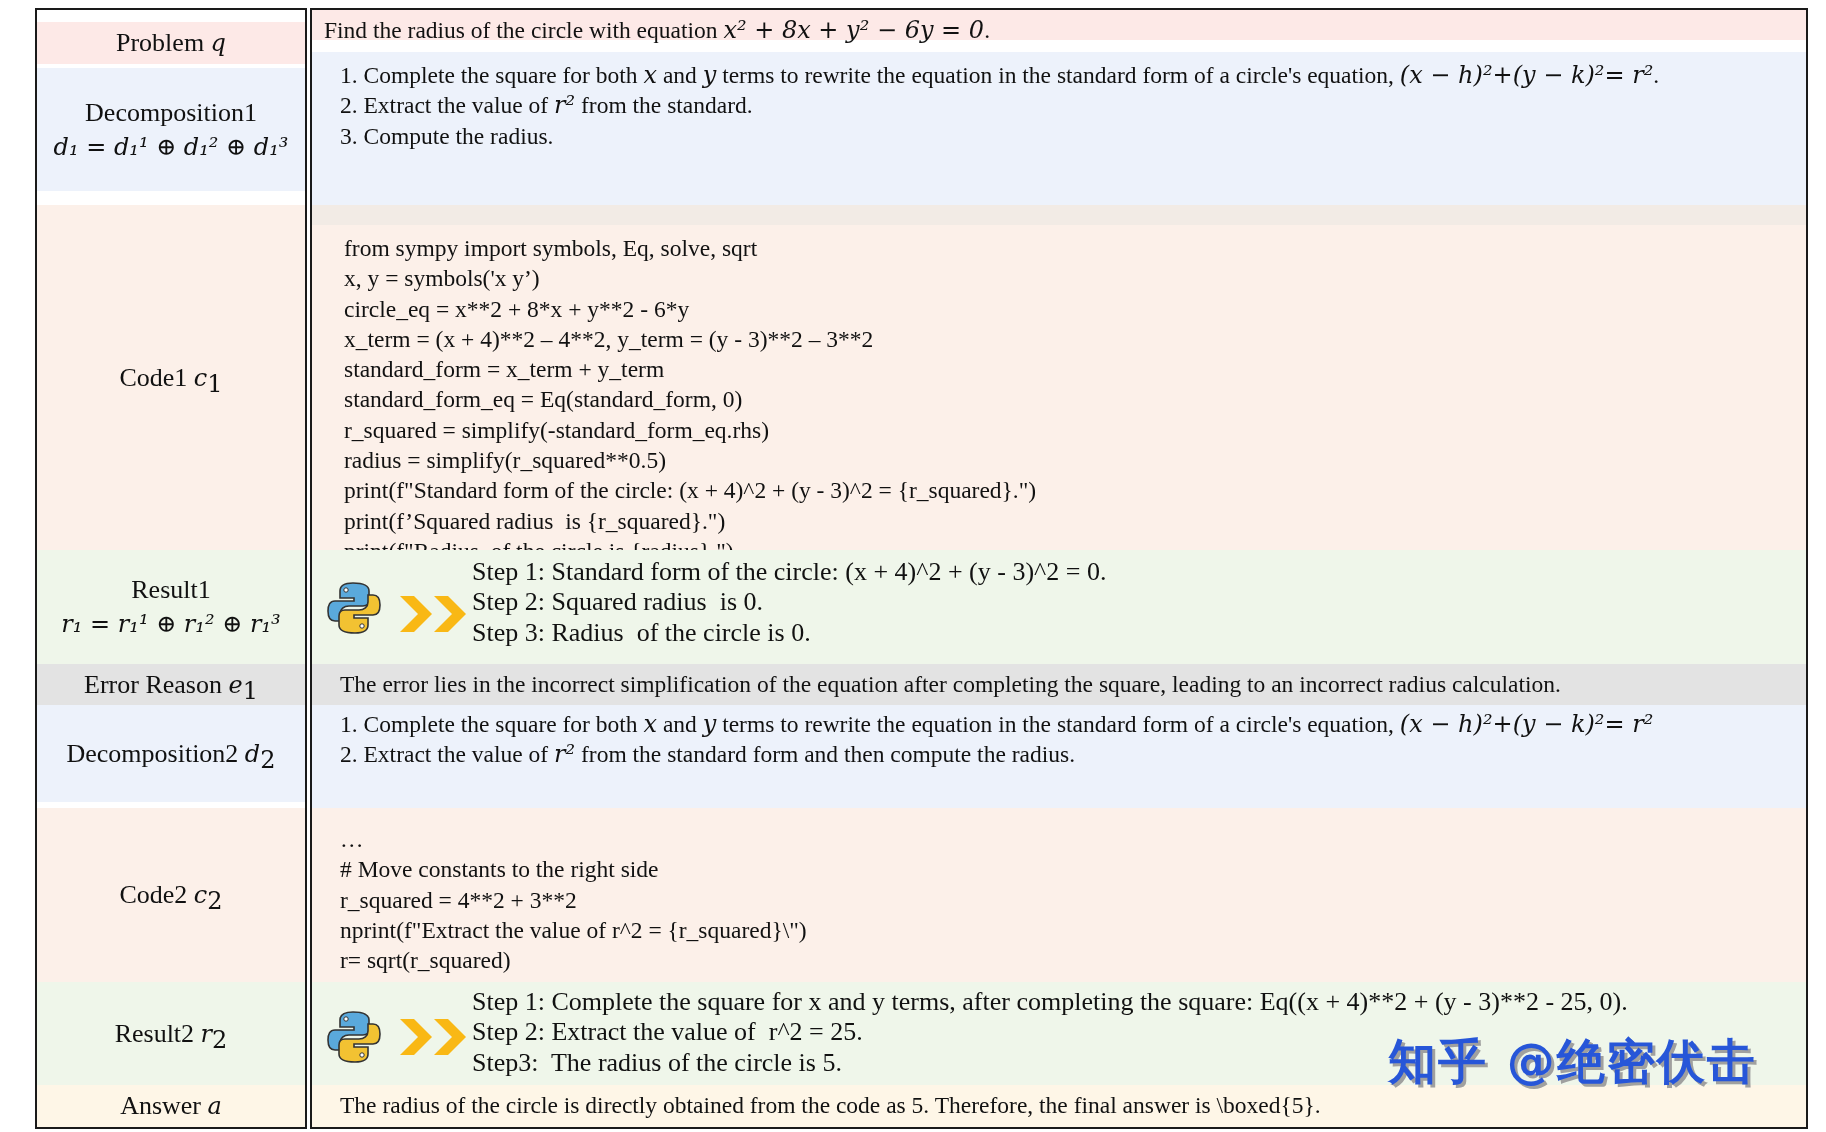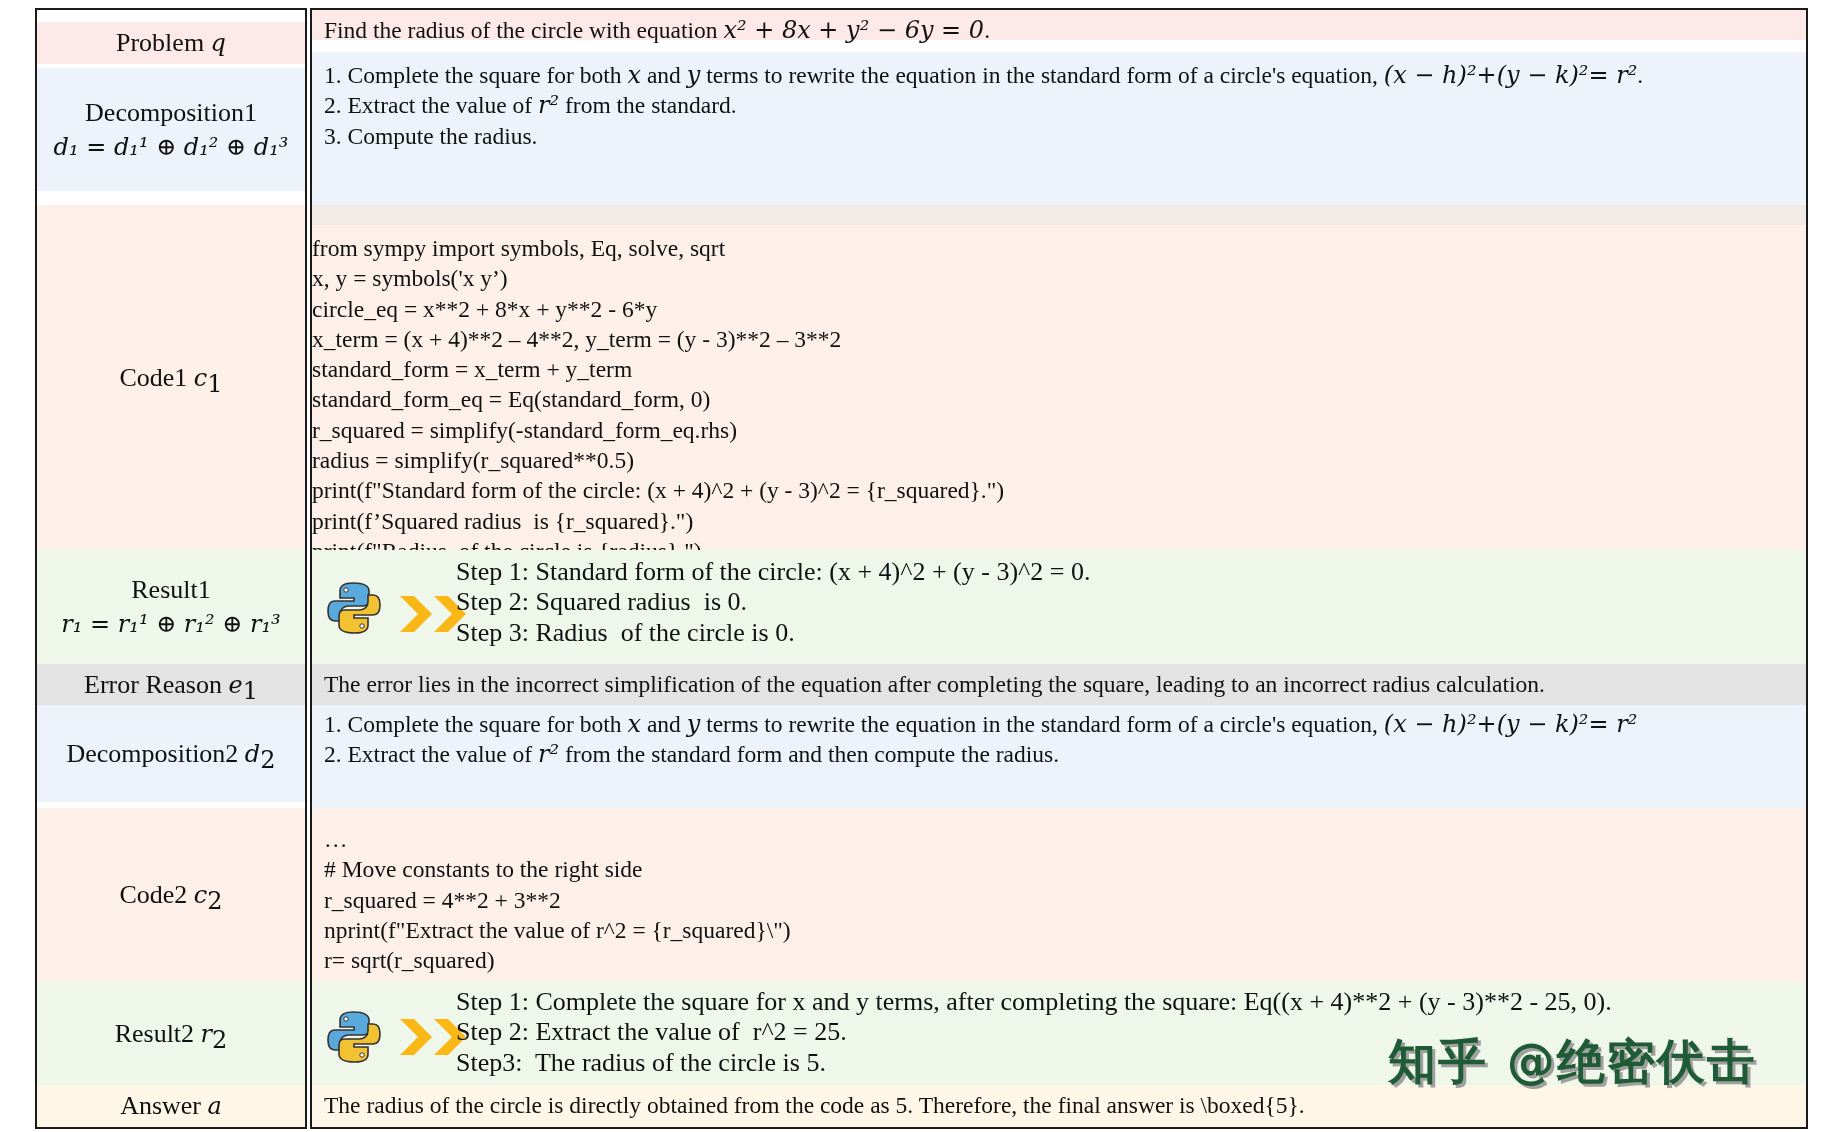--- a/index.html
+++ b/index.html
@@ -16,27 +16,27 @@
   .rcell { padding-left:12px; font-size:23.5px; line-height:30.3px; }
   .math { font-family:"DejaVu Serif","Liberation Serif",serif; font-style:italic; font-size:24px; }
   .mathup { font-family:"DejaVu Serif","Liberation Serif",serif; font-size:24px; }
   sub, sup { font-size:15px; line-height:0; }
   .bg-red { background:#fde9e7; }
   .bg-blue { background:#edf2fb; }
   .bg-code { background:#fcf0e9; }
   .bg-green { background:#eff6ea; }
   .bg-gray { background:#e3e3e3; }
   .bg-answer { background:#fef6e7; }
-  .line { white-space:pre; }
+  .line { white-space:pre;margin-left:16px; }
   .sep { position:absolute; left:0; right:0; height:20px; background:#f2ebe5; }
   .pyicon { position:absolute; left:14px; width:56px; height:56px; }
   .chev { position:absolute; left:86px; width:74px; height:44px; }
   .steps { position:absolute; left:144px; font-size:26px; line-height:30.3px; }
   .watermark { position:absolute; left:1388px; top:1030px; font-family:"DejaVu Sans",sans-serif;
-               font-size:48px; font-weight:bold; color:#14532d; letter-spacing:2px;
+               font-size:48px; font-weight:bold; color:#1d4ed8; letter-spacing:2px;
                text-shadow:3px 3px 0 #9c9c9c; white-space:nowrap; opacity:0.95; }
 </style>
 </head>
 <body>
 
 <div class="frame">
 
   <div class="leftcol">
     <div class="cell lcell bg-red" style="top:0;height:42px;margin-top:12px;">
       <div><span>Problem</span> <span class="math">q</span></div>
@@ -74,21 +74,21 @@
     <div class="cell rcell bg-red" style="top:0;height:30px;padding-top:5px;">
       <span>Find the radius of the circle with equation </span><span class="math">x² + 8x + y² − 6y = 0</span><span>.</span>
     </div>
 
     <div class="cell rcell bg-blue" style="top:42px;height:153px;padding-top:8px;">
       <div class="line"><span>1. Complete the square for both </span><span class="math">x</span><span> and </span><span class="math">y</span><span> terms to rewrite the equation in the standard form of a circle's equation, </span><span class="math">(x − h)²+(y − k)²= r²</span><span>.</span></div>
       <div class="line"><span>2. Extract the value of </span><span class="math">r²</span><span> from the standard.</span></div>
       <div class="line">3. Compute the radius.</div>
     </div>
 
-    <div class="cell rcell bg-code" style="top:195px;height:345px;padding-top:28px;padding-left:0;">
+    <div class="cell rcell bg-code" style="top:195px;height:345px;padding-top:28px;padding-left:16px;">
       <div class="sep" style="top:0;"></div>
       <div class="line">from sympy import symbols, Eq, solve, sqrt</div>
       <div class="line">x, y = symbols('x y’)</div>
       <div class="line">circle_eq = x**2 + 8*x + y**2 - 6*y</div>
       <div class="line">x_term = (x + 4)**2 – 4**2, y_term = (y - 3)**2 – 3**2</div>
       <div class="line">standard_form = x_term + y_term</div>
       <div class="line">standard_form_eq = Eq(standard_form, 0)</div>
       <div class="line">r_squared = simplify(-standard_form_eq.rhs)</div>
       <div class="line">radius = simplify(r_squared**0.5)</div>
       <div class="line">print(f"Standard form of the circle: (x + 4)^2 + (y - 3)^2 = {r_squared}.")</div>

